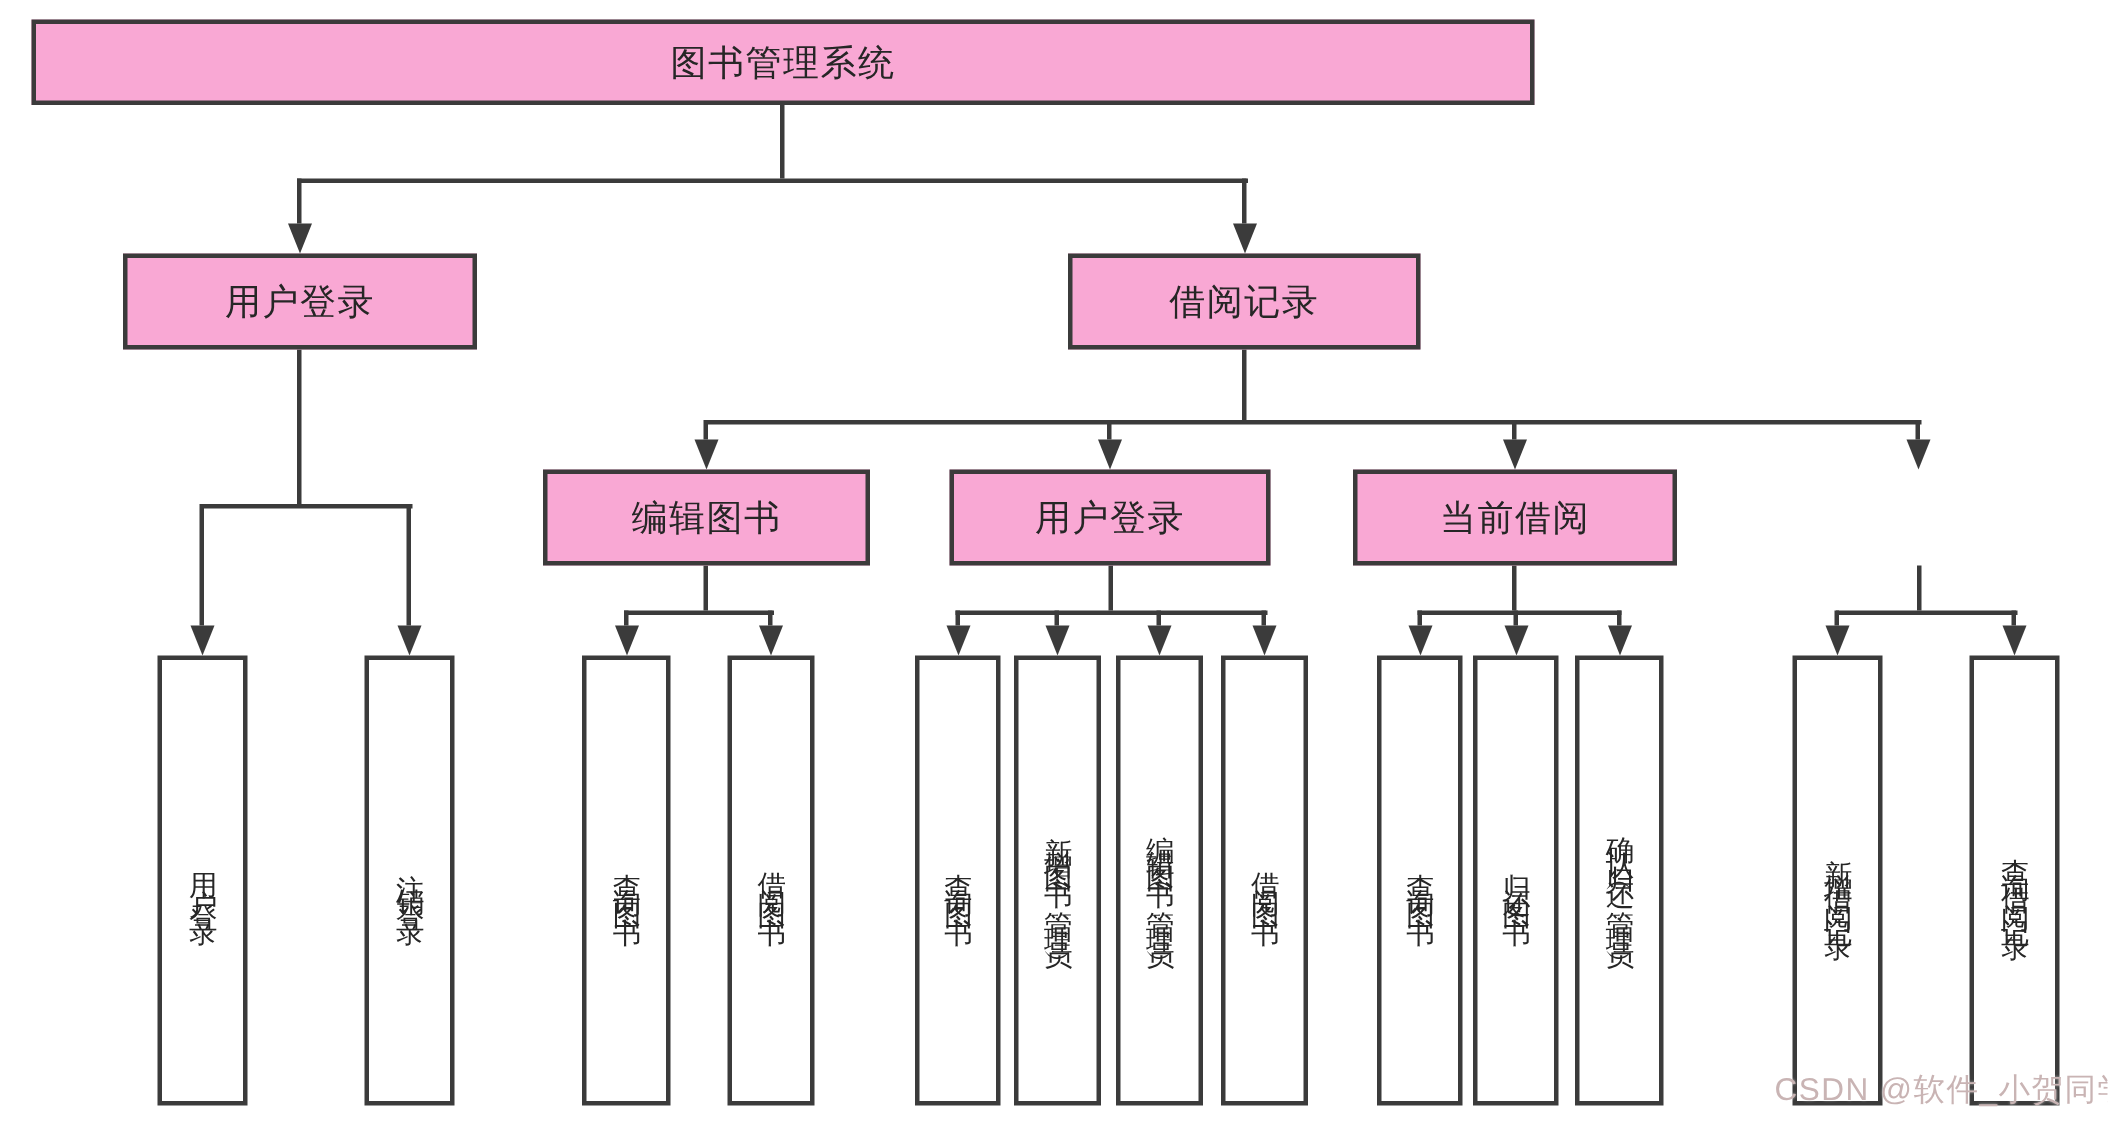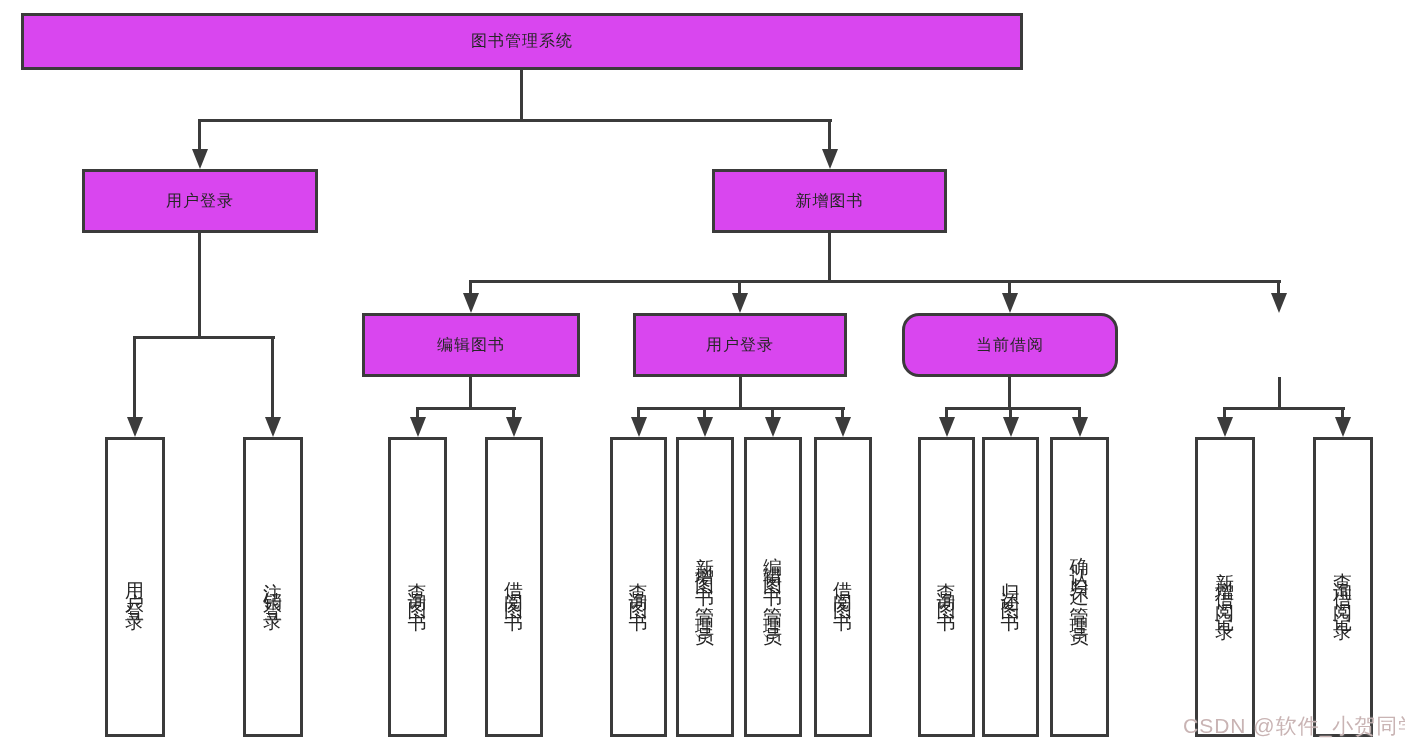--- a/index.html
+++ b/index.html
@@ -7,23 +7,23 @@
     --text:#262626;
     --watermark:#c9b4b4;
   }
   *{margin:0;padding:0;box-sizing:border-box;}
   body{background:#fff;font-family:"Liberation Sans","DejaVu Sans",sans-serif;}
   .canvas{
     position:relative;width:1405px;height:747px;background:#ffffff;overflow:hidden;
   }
   
   .box{
-    position:absolute;background:#d946ef;border:3px solid var(--line);
+    position:absolute;background:#f9a8d4;border:3px solid var(--line);
     display:flex;align-items:center;justify-content:center;
-    color:var(--text);font-size:16px;letter-spacing:1px;z-index:2;font-family:Liberation Serif, serif;
+    color:var(--text);font-size:24px;letter-spacing:1px;z-index:2;font-family:Liberation Serif, serif;
   }
   .vbox{
     position:absolute;background:#fff;border:3px solid var(--line);
     top:437px;height:300px;z-index:2;
     writing-mode:vertical-rl;text-orientation:mixed;
     display:flex;align-items:center;justify-content:center;
     color:var(--text);font-size:19px;letter-spacing:10px;line-height:1;
     padding:4px 0;
   }
   
@@ -50,37 +50,37 @@
 <div class="canvas">
 
   <div class="box" style="left:21px;top:13px;width:1002px;height:57px;">图书管理系统</div>
 
   <div class="vline" style="left:520px;top:70px;height:49px;"></div>
   <div class="hline" style="left:198px;top:119px;width:634px;"></div>
   <div class="arr" style="left:198px;top:119px;height:30px;"></div>
   <div class="arr" style="left:828px;top:119px;height:30px;"></div>
 
   <div class="box" style="left:82px;top:169px;width:236px;height:64px;">用户登录</div>
-  <div class="box" style="left:712px;top:169px;width:235px;height:64px;">新增图书</div>
+  <div class="box" style="left:712px;top:169px;width:235px;height:64px;">借阅记录</div>
 
   <div class="vline" style="left:198px;top:233px;height:103px;"></div>
   <div class="hline" style="left:134px;top:336px;width:141px;"></div>
   <div class="arr" style="left:133px;top:336px;height:81px;"></div>
   <div class="arr" style="left:271px;top:336px;height:81px;"></div>
 
   <div class="vline" style="left:828px;top:233px;height:47px;"></div>
   <div class="hline" style="left:470px;top:280px;width:811px;"></div>
   <div class="arr" style="left:469px;top:280px;height:13px;"></div>
   <div class="arr" style="left:738px;top:280px;height:13px;"></div>
   <div class="arr" style="left:1008px;top:280px;height:13px;"></div>
   <div class="arr" style="left:1277px;top:280px;height:13px;"></div>
 
   <div class="box" style="left:362px;top:313px;width:218px;height:64px;">编辑图书</div>
   <div class="box" style="left:633px;top:313px;width:214px;height:64px;">用户登录</div>
-  <div class="box" style="left:902px;top:313px;width:216px;height:64px;border-radius:17px;">当前借阅</div>
+  <div class="box" style="left:902px;top:313px;width:216px;height:64px;">当前借阅</div>
 
   <div class="vline" style="left:469px;top:377px;height:30px;"></div>
   <div class="hline" style="left:416px;top:407px;width:100px;"></div>
   <div class="arr" style="left:416px;top:407px;height:10px;"></div>
   <div class="arr" style="left:512px;top:407px;height:10px;"></div>
 
   <div class="vline" style="left:739px;top:377px;height:30px;"></div>
   <div class="hline" style="left:637px;top:407px;width:208px;"></div>
   <div class="arr" style="left:637px;top:407px;height:10px;"></div>
   <div class="arr" style="left:703px;top:407px;height:10px;"></div>

